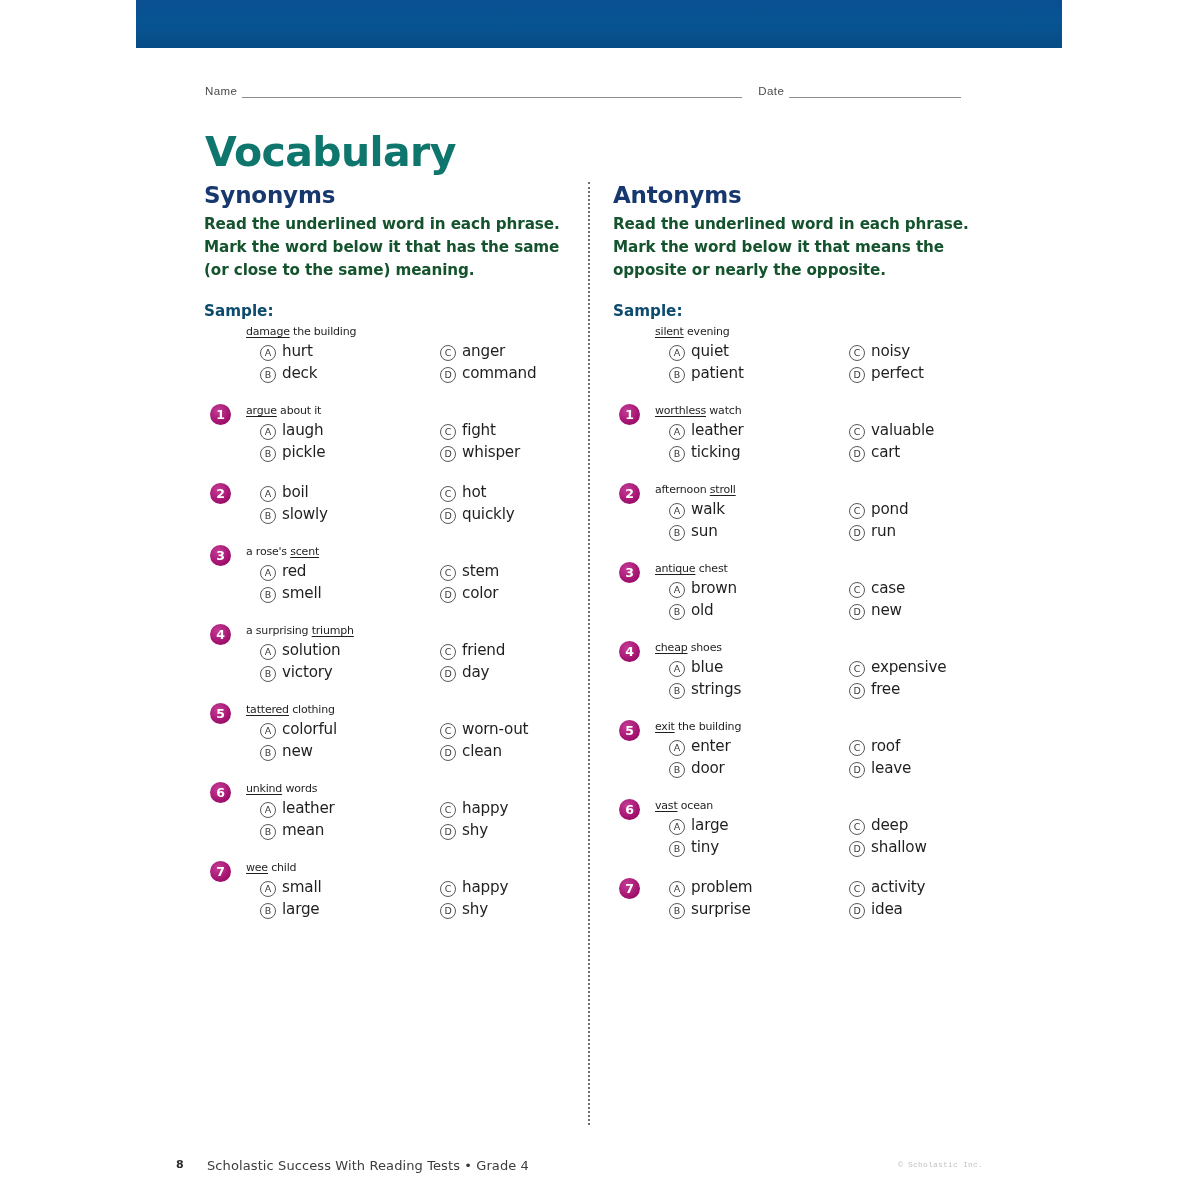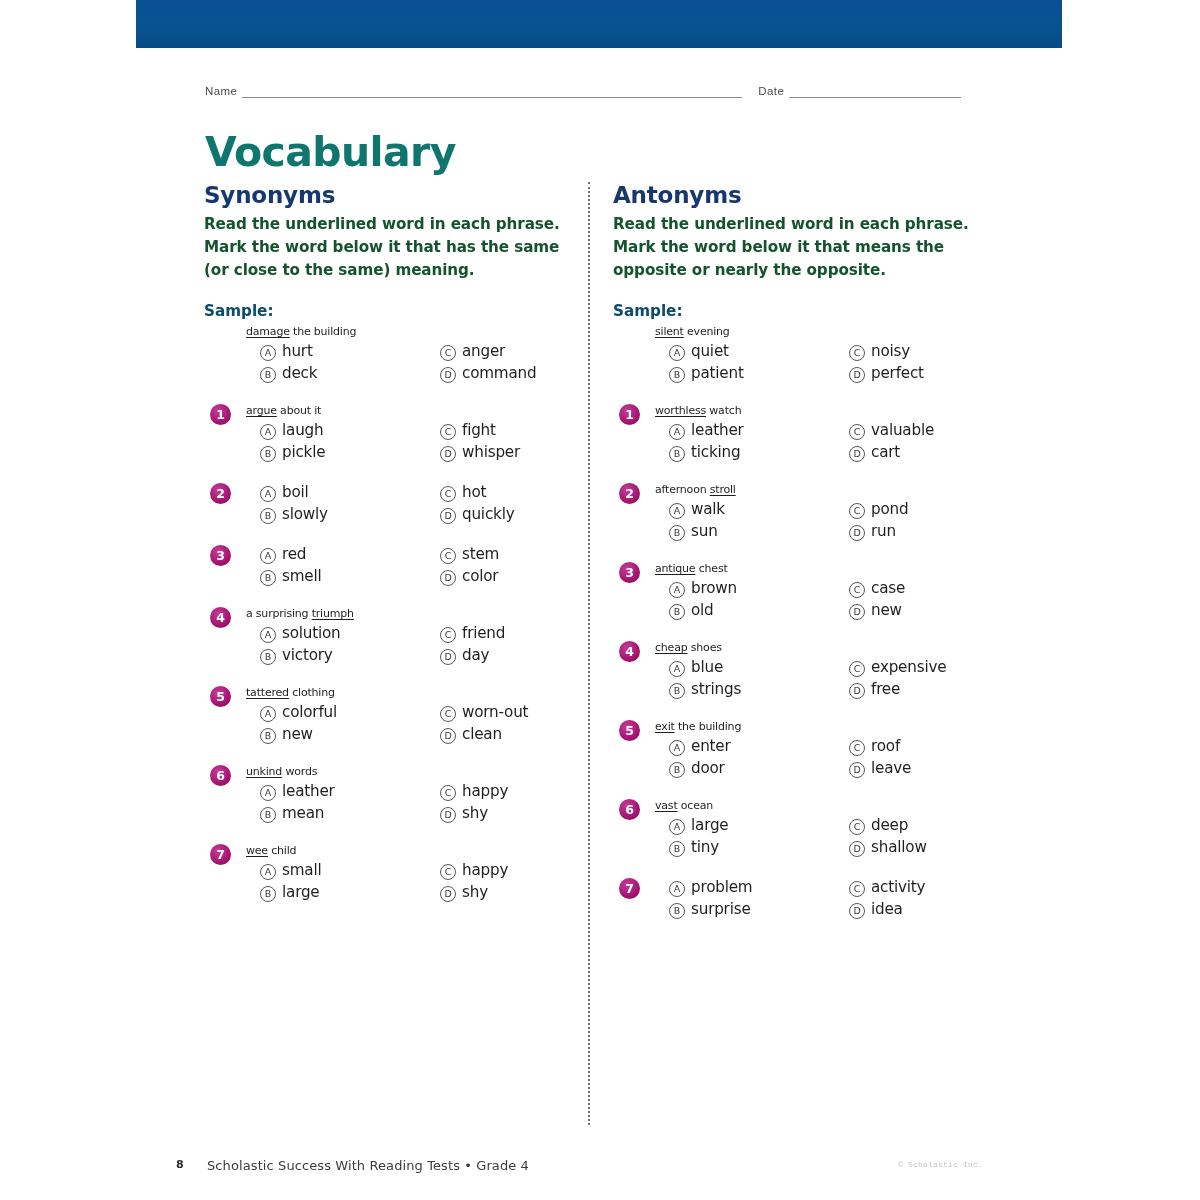--- a/index.html
+++ b/index.html
@@ -336,20 +336,21 @@
               </span>
               <span class="choice">
                 <span class="bubble">D</span>
                 <span>quickly</span>
               </span>
             </div>
           </div>
         </div>
         <div class="qblock">
           <div class="badge">3</div>
+          <div class="phrase"><span>a rose's </span><span class="u">scent</span></div>
           <div class="choices">
             <div class="choice-row">
               <span class="choice first">
                 <span class="bubble">A</span>
                 <span>red</span>
               </span>
               <span class="choice">
                 <span class="bubble">C</span>
                 <span>stem</span>
               </span>

